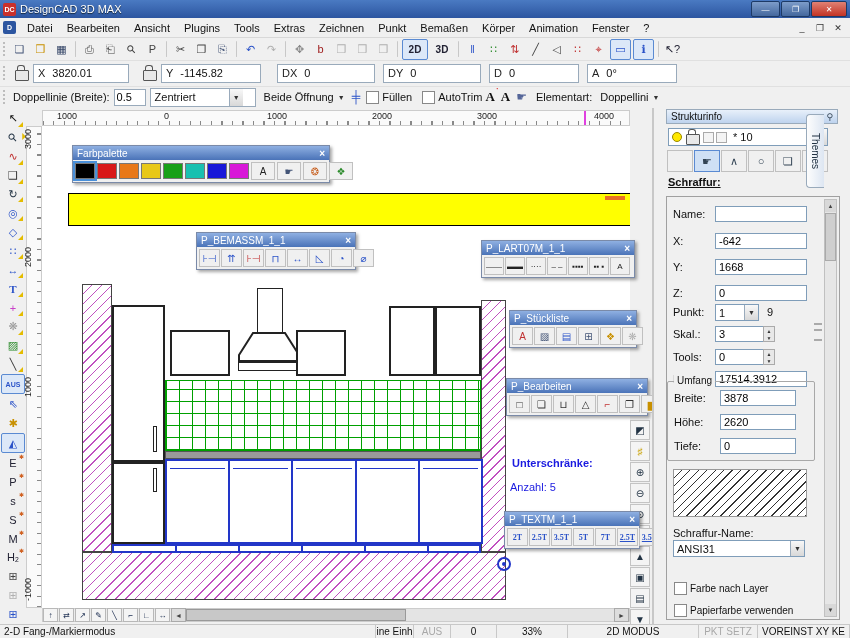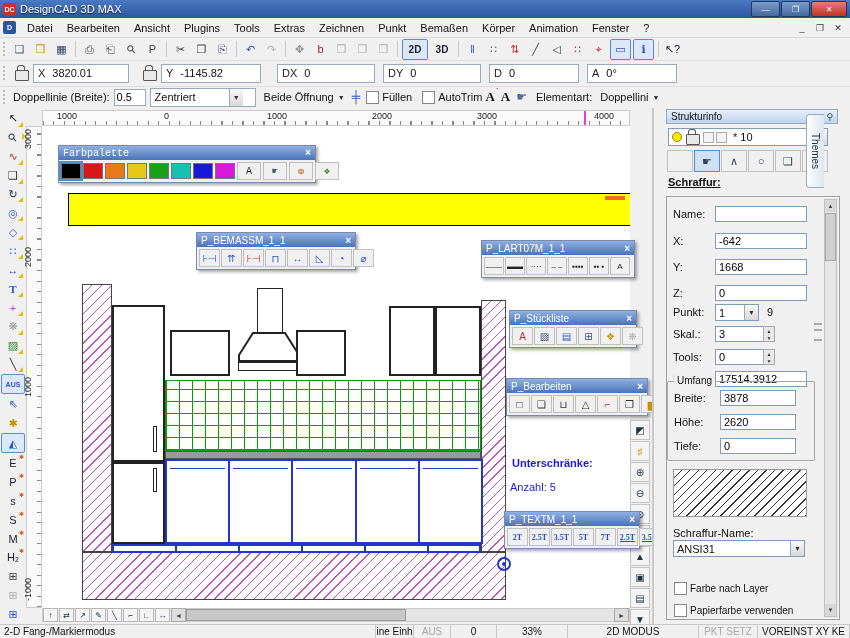--- a/index.html
+++ b/index.html
@@ -441,21 +441,21 @@
           <div class="rcbtn" style="color: rgb(34, 51, 68);">⊖</div>
           <div class="rcbtn" style="color: rgb(34, 51, 68);">⊙</div>
           <div class="rcbtn" style="color: rgb(34, 51, 68);">⊡</div>
           <div class="rcbtn" style="color: rgb(34, 51, 68);">▲</div>
           <div class="rcbtn" style="color: rgb(34, 51, 68);">▣</div>
           <div class="rcbtn" style="color: rgb(34, 51, 68);">▤</div>
           <div class="rcbtn" style="color: rgb(34, 51, 68);">▼</div>
       </div>
     </div>
 
-    <div class="pal" style="left:58px;top:37px;width:256px;font-family:Liberation Mono, monospace;">
+    <div class="pal" style="left:72px;top:37px;width:256px;">
       <div class="ptitle">
         <span>Farbpalette</span>
         <span class="pclose">×</span>
         </div>
       <div class="prow">
         <div style="display:flex;gap:2px;">
           <span class="swatch selected" style="background: rgb(0, 0, 0);"></span>
             <span class="swatch" style="background: rgb(216, 24, 24);"></span>
             <span class="swatch" style="background: rgb(232, 120, 24);"></span>
             <span class="swatch" style="background: rgb(232, 200, 24);"></span>

